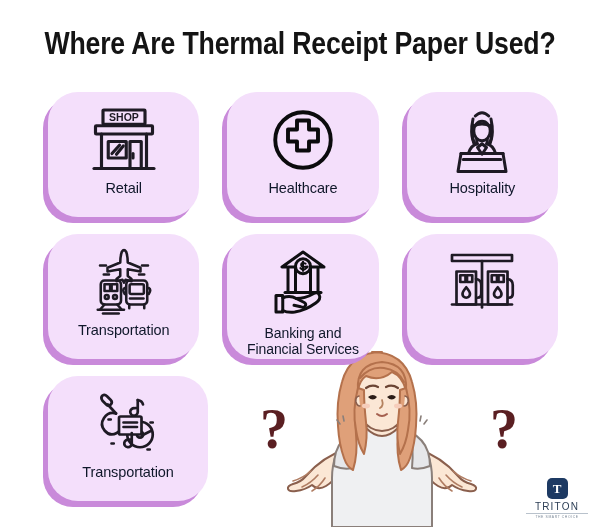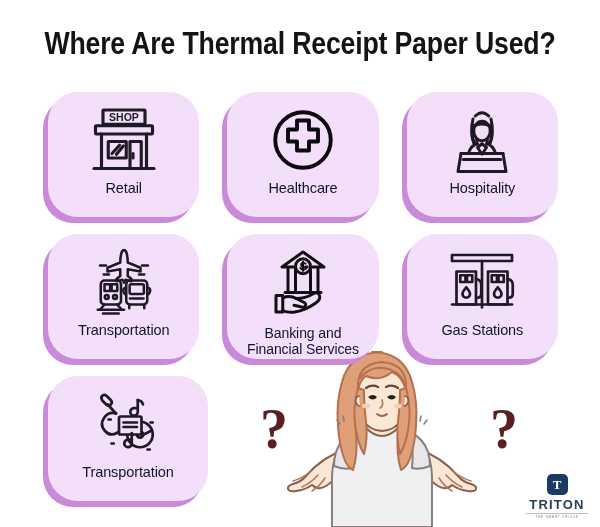--- a/index.html
+++ b/index.html
@@ -116,23 +116,23 @@
     left: 0; right: 0; top: 4px;
     color: #ffffff;
     font-family: "Liberation Serif", serif;
     font-weight: 700;
     font-size: 13px;
     line-height: 13px;
     text-align: center;
   }
   .logo .wordmark {
     margin-top: 2px;
-    font-size: 13px;
+    font-size: 10px;
     letter-spacing: 1.2px;
-    font-weight: 700;
+    font-weight: 400;
     color: #2c3e55;
   }
   .logo .tagline {
     margin-top: 1px;
     font-size: 3.4px;
     letter-spacing: 0.6px;
     color: #7d8a99;
     border-top: 0.6px solid #b9c2cc;
     padding-top: 1px;
   }
@@ -254,21 +254,20 @@
           <path d="M42 44 q7 1 7 8 v12 q0 5 -5 5"></path>
 
           <rect x="58" y="34" width="26" height="44"></rect>
           <rect x="63" y="39" width="7" height="9"></rect>
           <rect x="72" y="39" width="7" height="9"></rect>
           <path d="M71 55 q-5 6 -5 9 a5 5 0 0 0 10 0 q0 -3 -5 -9 Z"></path>
           <path d="M84 44 q7 1 7 8 v12 q0 5 -5 5"></path>
           <path d="M10 78 H90"></path>
         </svg>
       </span>
-      <span class="label">Gas Stations</span>
     </div>
   </div>
 
   <div class="row">
 
     <div class="card">
       <span class="icon">
         <svg viewBox="0 0 100 96" fill="none" stroke="#1e1a24" stroke-width="3.6" stroke-linecap="round" stroke-linejoin="round">
 
           <path d="M16 10 q-3 3 0 7 l5 5 q3 3 6 0 t0 -6 l-5 -5 q-3 -3 -6 -1 Z"></path>

